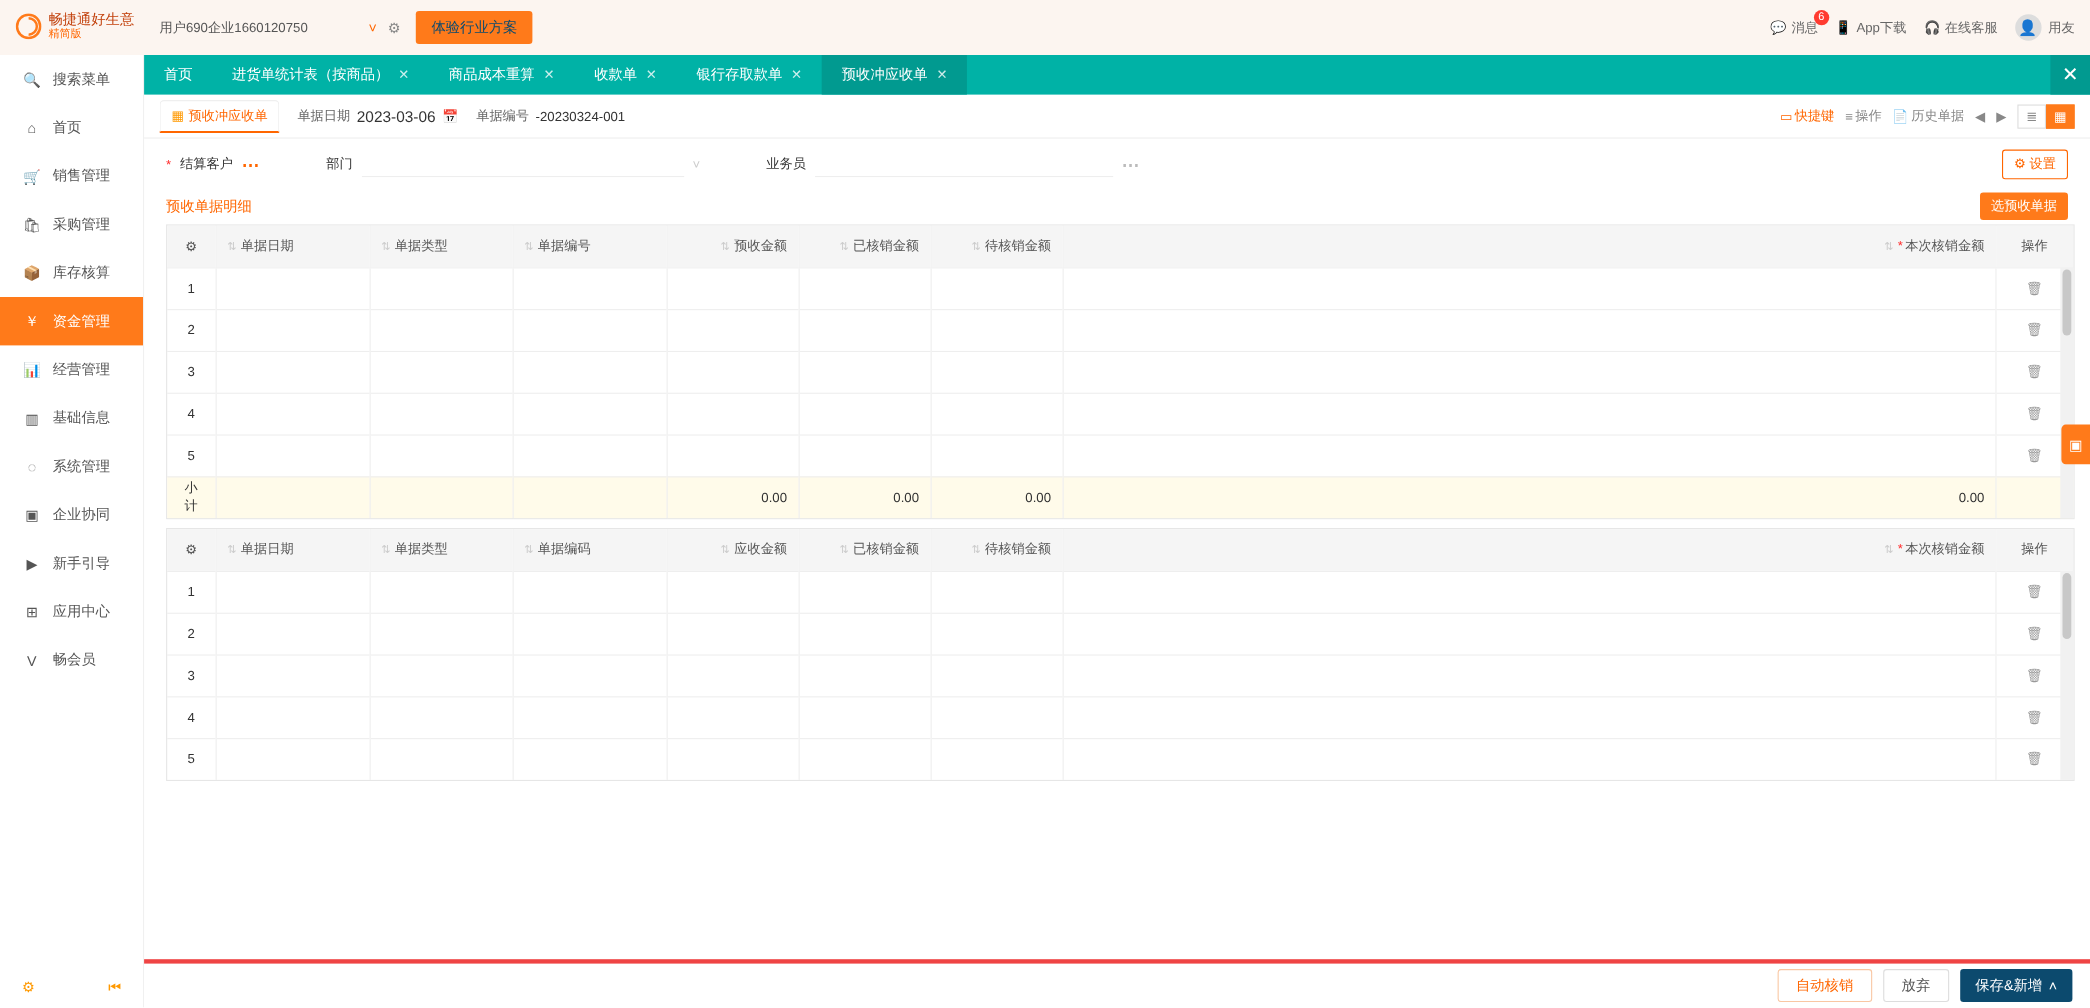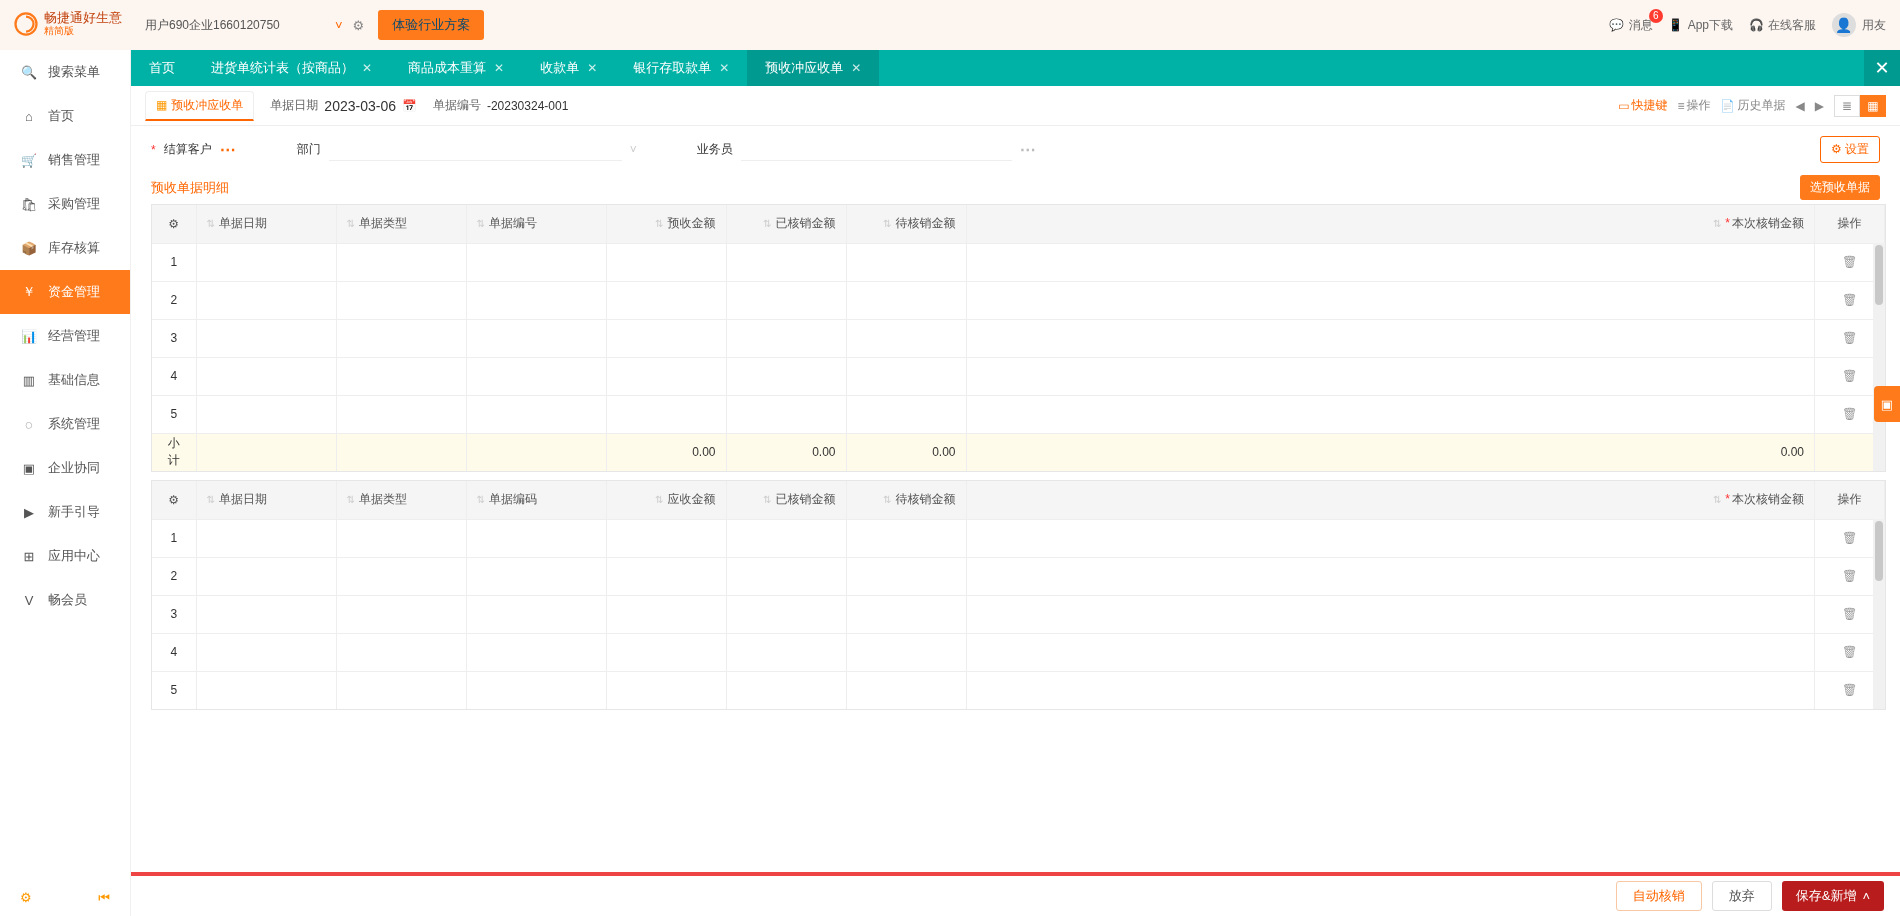--- a/index.html
+++ b/index.html
@@ -84,21 +84,21 @@
 .fake-thumb { position:absolute; left:2px; right:2px; top:2px; height:60px; background:#c8c8c8; border-radius:4px; }
 
 .req2::before { content:"*"; color:#f33; margin-right:2px; }
 
 .content-scroll { flex:1; overflow:hidden; position:relative; }
 
 
 .actionbar { height:44px; border-top:4px solid #ef4444; display:flex; align-items:center; justify-content:flex-end; gap:10px; padding:0 16px; background:#fff; }
 .btn-plain { border:1px solid #ddd; background:#fff; color:#555; border-radius:3px; height:30px; padding:0 16px; cursor:pointer; font-size:13px; }
 .btn-plain.orange-text { color:#f60; border-color:#f9c7a3; }
-.btn-primary { background:#b91c1c; color:#fff; border:none; border-radius:3px; height:30px; padding:0 14px; cursor:pointer; font-size:13px; display:flex; align-items:center; gap:6px; }
+.btn-primary { background:#0c4a6e; color:#fff; border:none; border-radius:3px; height:30px; padding:0 14px; cursor:pointer; font-size:13px; display:flex; align-items:center; gap:6px; }
 
 
 .right-float { position:absolute; right:0; top:260px; width:26px; height:36px; background:#ff7a1a; border-radius:4px 0 0 4px; display:flex; align-items:center; justify-content:center; color:#fff; cursor:pointer; }
 
 .cal-ic { color:#f90; }
 .gap6 { display:flex; align-items:center; gap:6px; }
 .fw { width:340px; }
 </style>
 </head>
 <body>

